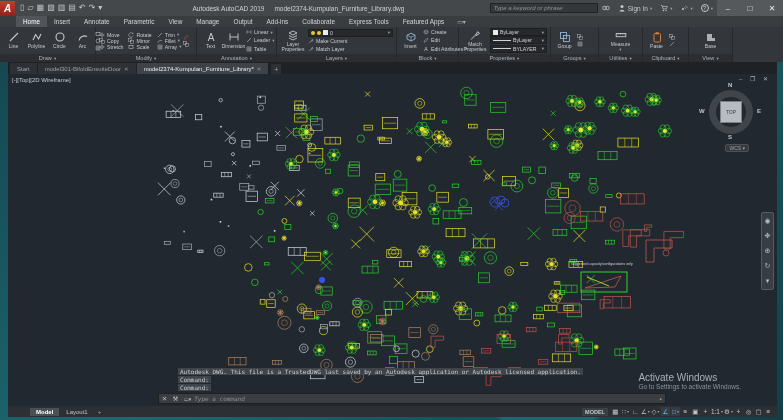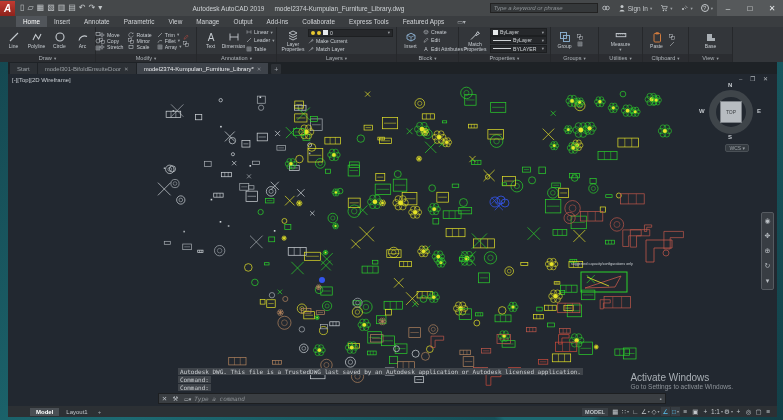--- a/index.html
+++ b/index.html
@@ -81,21 +81,21 @@
     align-items:center;justify-content:space-around;color:#b9bec3;font-size:7px}
   .cmdhist{position:absolute;left:170px;bottom:15px;font-family:"DejaVu Sans Mono",monospace;
     font-size:6px;color:#c8ccd0;display:flex;flex-direction:column;gap:1px;align-items:flex-start}
   .cmdhist span{background:#3f444a;padding:0 2px;white-space:nowrap}
   .cmdbar{position:absolute;left:150px;bottom:2px;width:508px;height:11px;background:#3a3e42;
     border:1px solid #1d1f21;display:flex;align-items:center;font-size:6px;color:#9ea3a8}
   .cmdbar .btn{width:11px;text-align:center;color:#b9bec3;font-size:6.5px}
   .cmdbar .kb{margin:0 3px;color:#b9bec3;font-size:5px}
   .cmdbar .ph{font-family:"DejaVu Sans Mono",monospace;font-style:italic;color:#8d9296}
   .cmdbar .enddd{margin-left:auto;width:9px;text-align:center;color:#9ea3a8}
-  .watermark{position:absolute;right:44px;bottom:16px;text-align:left;color:#aab0b6}
+  .watermark{position:absolute;right:36px;bottom:16px;text-align:left;color:#aab0b6}
   .watermark .l1{font-size:10px}
   .watermark .l2{font-size:6.5px;color:#8d9399}
   
   .statusbar{position:absolute;left:8px;top:406px;width:769px;height:11px;background:#2c3034;
     display:flex;align-items:center;font-size:6px;color:#c3c7cb}
   .ltabs{display:flex;align-items:center;gap:1px;padding-left:22px}
   .ltab{padding:1px 6px}
   .ltab.active{background:#4a4f54;color:#fff;font-weight:bold}
   .ltab-plus{padding:0 3px;color:#9aa0a5}
   .sicons{margin-left:auto;display:flex;align-items:center;gap:1px;padding-right:4px}

